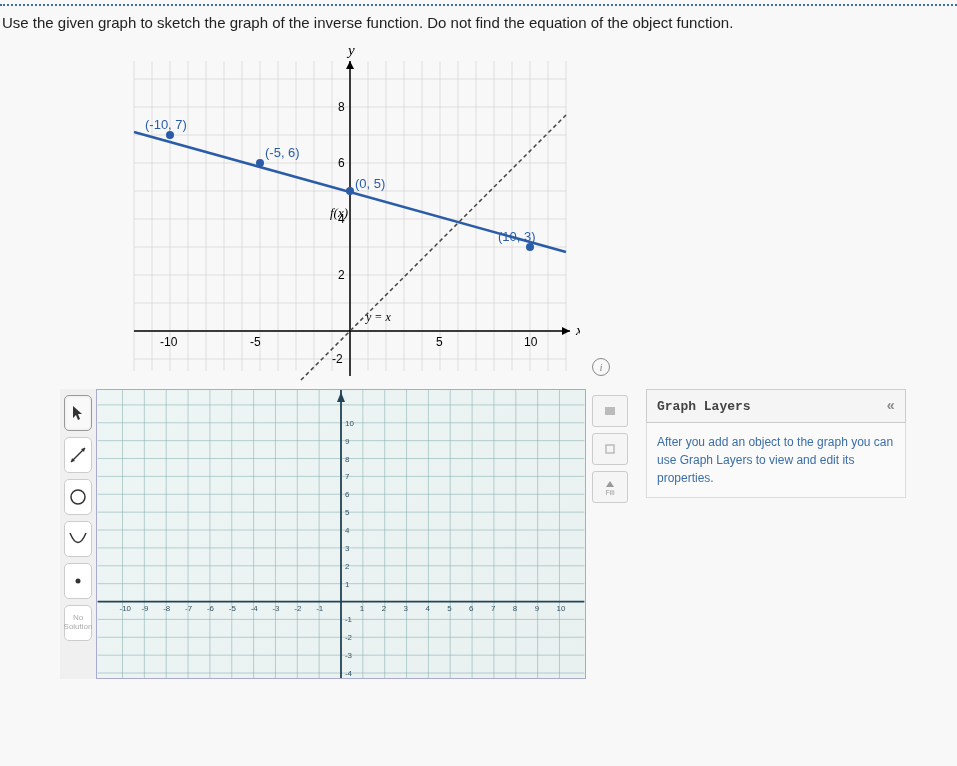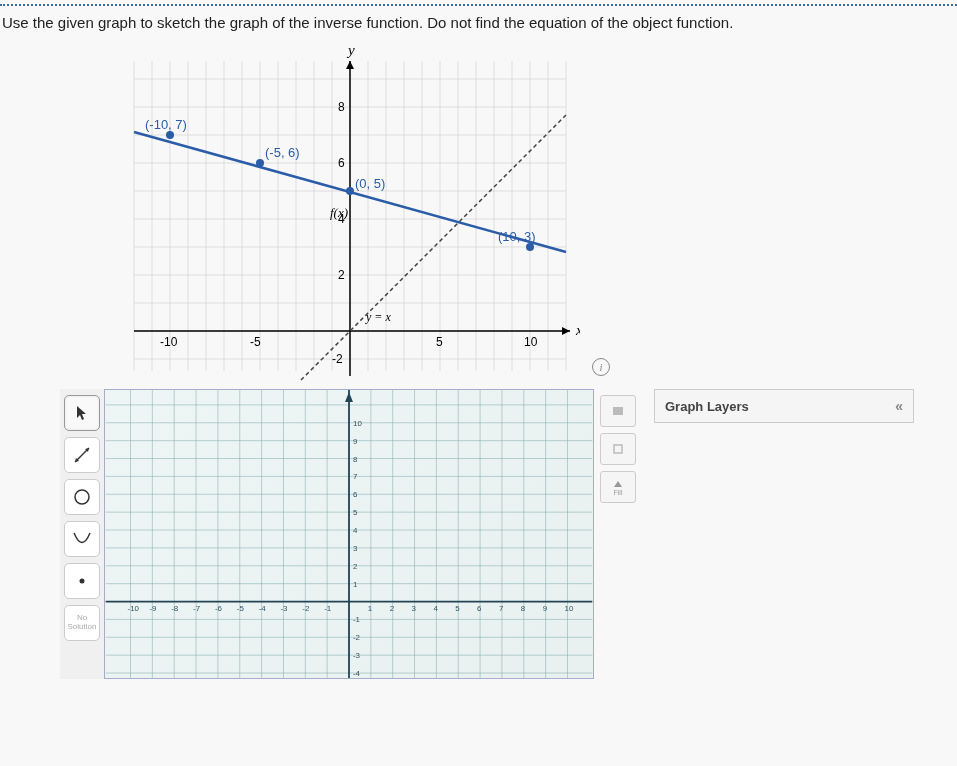--- a/index.html
+++ b/index.html
@@ -54,21 +54,21 @@
       gap: 0;
     }
     .toolbar {
       display: flex;
       flex-direction: column;
       gap: 6px;
       padding: 6px 4px;
       background: #f0f0f0;
     }
     .tool-btn {
-      width: 36px;
+      width: 28px;
       height: 36px;
       background: #fff;
       border: 1px solid #ccc;
       border-radius: 5px;
       display: flex;
       align-items: center;
       justify-content: center;
       cursor: pointer;
       font-size: 14px;
       color: #444;
@@ -117,20 +117,21 @@
     .layers-header {
       background: #f5f5f5;
       border: 1px solid #ccc;
       padding: 8px 10px;
       font-size: 13px;
       font-weight: bold;
       color: #444;
       display: flex;
       justify-content: space-between;
       align-items: center;
+      font-family: Liberation Mono, monospace;
     }
     .layers-body {
       background: #fafafa;
       border: 1px solid #ddd;
       border-top: none;
       padding: 10px;
       font-size: 12px;
       color: #3a6ea5;
       line-height: 1.5;
     }
@@ -368,16 +369,17 @@
           </svg>
         <span style="font-size:7px">Fill</span>
       </div>
     </div>
 
     <div class="layers-panel">
       <div class="layers-header">
         <span>Graph Layers</span>
         <span class="collapse-icon">«</span>
       </div>
+      <div class="layers-body">After you add an object to the graph you can use Graph Layers to view and edit its properties.</div>
     </div>
 
   </div>
 </div>
 
 </body></html>

